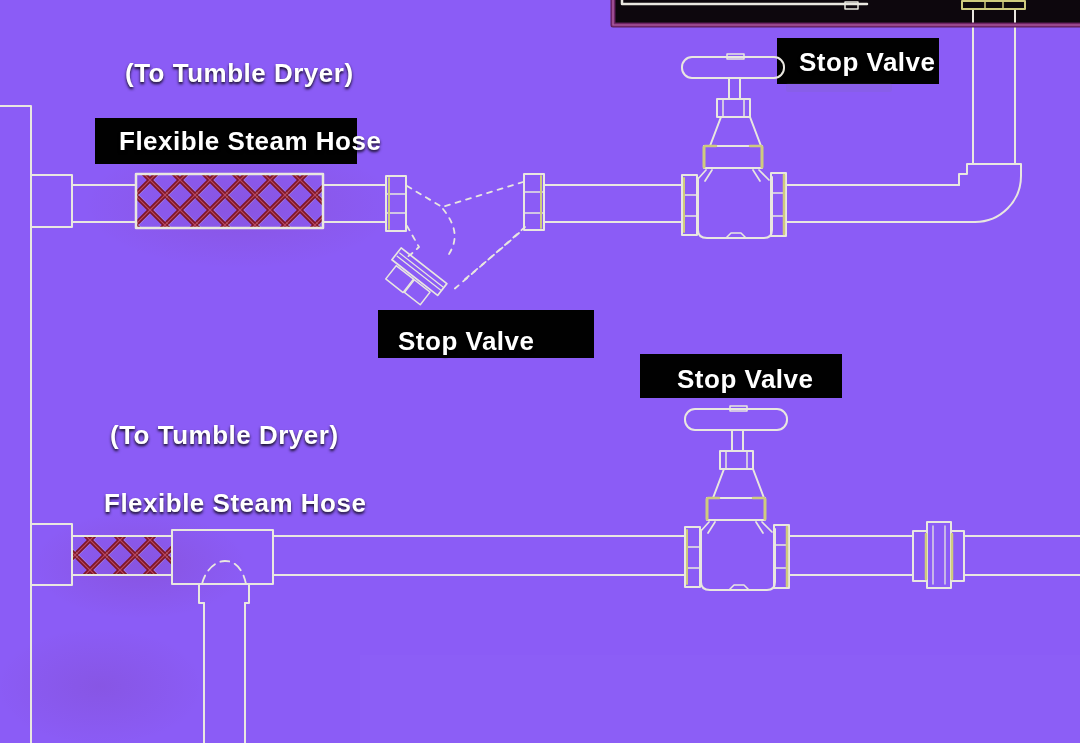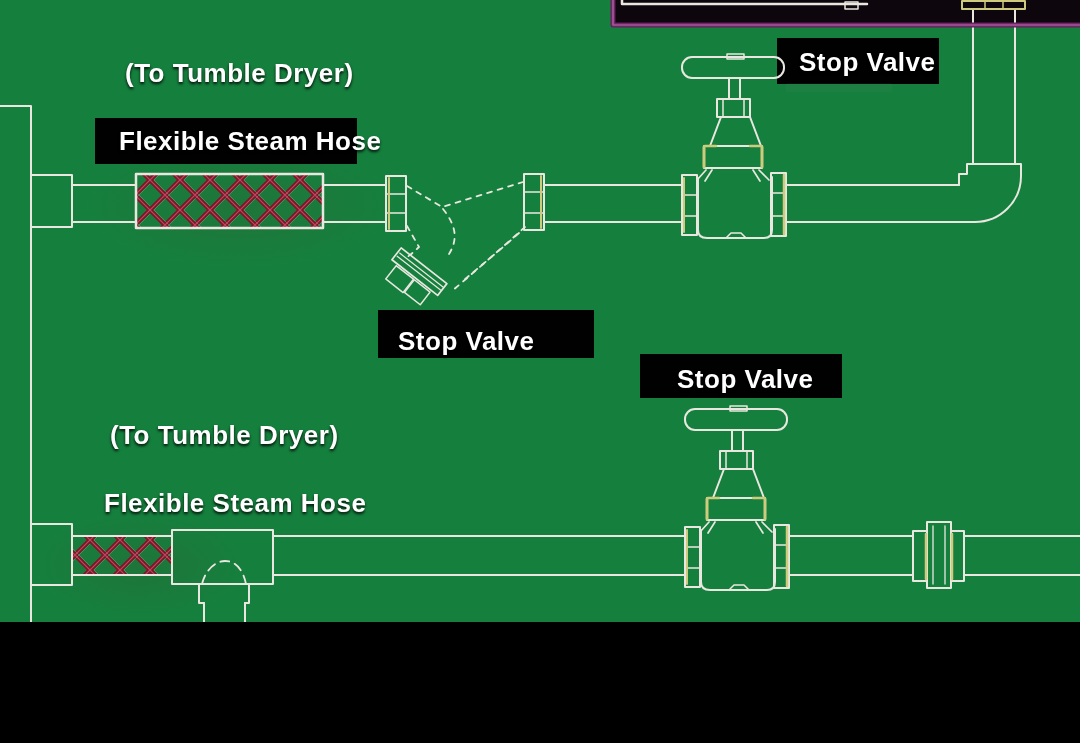--- a/index.html
+++ b/index.html
@@ -1,18 +1,18 @@
 <!DOCTYPE html>
 <html><head>
 <meta charset="utf-8">
 <style>
   html,body{margin:0;padding:0;background:#000;}
   #stage{
-    position:relative;width:1080px;height:622px;overflow:hidden;
-    background:#15803d;
+    position:relative;width:1080px;height:743px;overflow:hidden;
+    background:#8b5cf6;
     font-family:"Liberation Sans", sans-serif;
   }
   
   .patch{position:absolute;pointer-events:none;}
   #tint-top-right{left:613px;top:0;width:467px;height:25px;background:#0d070d;}
   #glow-hose-top{left:80px;top:140px;width:320px;height:130px;
     background:radial-gradient(ellipse at center, rgba(120,15,35,0.10), rgba(0,0,0,0) 70%);}
   #glow-hose-bottom{left:30px;top:510px;width:220px;height:110px;
     background:radial-gradient(ellipse at center, rgba(110,12,30,0.10), rgba(0,0,0,0) 70%);}
   #glow-bottom-left{left:0;top:630px;width:200px;height:113px;

